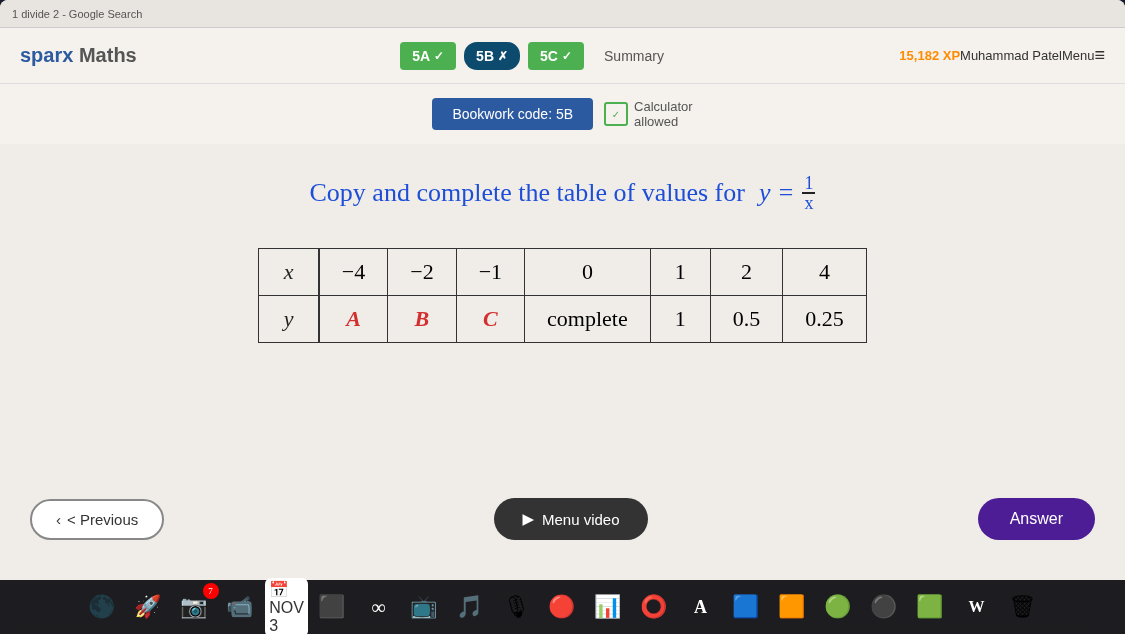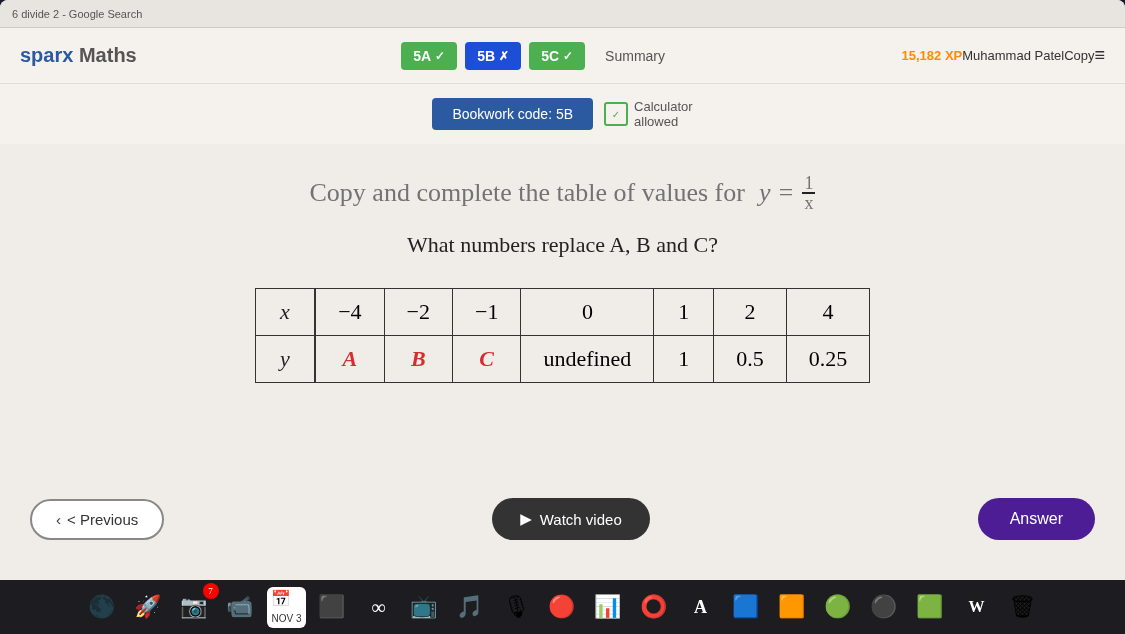--- a/index.html
+++ b/index.html
@@ -82,22 +82,23 @@
       font-family: Arial, sans-serif;
       font-weight: bold;
     }
 
     .tab-green {
       background: #4caf50;
       color: white;
     }
 
     .tab-red {
-      background: #1d4ed8;
+      background: #0c4a6e;
       color: white;
+      border-radius: 13px;
     }
 
     .tab-summary {
       background: transparent;
       color: #555;
       font-weight: normal;
     }
 
     .tab-icon {
       font-size: 12px;
@@ -164,23 +165,23 @@
     
     .main-content {
       padding: 30px 40px;
       display: flex;
       flex-direction: column;
       align-items: center;
     }
 
     .question-text {
       font-size: 26px;
-      color: #737373;
+      color: #1d4ed8;
       text-align: center;
-      margin-bottom: 20px;
+      margin-bottom: 36px;
       font-family: 'Georgia', serif;
     }
 
     .sub-text {
       font-size: 22px;
       color: #222;
       text-align: center;
       margin-bottom: 30px;
       font-family: 'Georgia', serif;
     }
@@ -332,21 +333,21 @@
     .dock-wrapper {
       position: relative;
     }
   </style>
 </head>
 <body>
 
 <div class="screen">
 
   <div class="browser-bar">
-    <span class="browser-bar-text">6 divide 2 - Google Search</span>
+    <span class="browser-bar-text">1 divide 2 - Google Search</span>
   </div>
 
   <div class="header">
     <div class="logo">
       <span style="color:#2c5aa0">sparx</span><span style="color:#555"> Maths</span>
     </div>
     <div class="nav-tabs">
       <div class="tab tab-green">
         <span>5A</span>
         <span class="tab-icon">✓</span>
@@ -359,21 +360,21 @@
         <span>5C</span>
         <span class="tab-icon">✓</span>
       </div>
       <div class="tab tab-summary">
         <span>Summary</span>
       </div>
     </div>
     <div class="header-right">
       <span class="xp-badge">15,182 XP</span>
       <span>Muhammad Patel</span>
-      <span style="cursor:pointer">Copy</span>
+      <span style="cursor:pointer">Menu</span>
       <span class="menu-icon">≡</span>
     </div>
   </div>
 
   <div class="bookwork-area">
     <div class="bookwork-badge">Bookwork code: 5B</div>
     <div class="calculator-info">
       <div class="calc-icon">✓</div>
       <div>
         <div>Calculator</div>
@@ -385,57 +386,56 @@
   <div class="main-content">
     <div class="question-text question-inline">
       <span>Copy and complete the table of values for</span>
       <span style="font-style:italic; margin-left:6px;">y =</span>
       <span class="fraction">
         <span class="numerator">1</span>
         <span class="denominator">x</span>
       </span>
     </div>
 
-    <div class="sub-text">What numbers replace A, B and C?</div>
 
     <table class="math-table">
       <tbody>
           <tr>
         <td class="var-label" style="font-style:italic;">x</td>
         <td>−4</td>
         <td>−2</td>
         <td>−1</td>
         <td>0</td>
         <td>1</td>
         <td>2</td>
         <td>4</td>
       </tr>
       <tr>
         <td class="var-label" style="font-style:italic;">y</td>
         <td class="red-letter">A</td>
         <td class="red-letter">B</td>
         <td class="red-letter">C</td>
-        <td>undefined</td>
+        <td>complete</td>
         <td>1</td>
         <td>0.5</td>
         <td>0.25</td>
       </tr>
     </tbody>
       </table>
   </div>
 
   <div class="bottom-area">
     <button class="prev-button">
       <span>‹</span>
       <span style="margin-left:0;">&lt; Previous</span>
     </button>
 
     <button class="watch-video-btn">
       <span>▶</span>
-      <span>Watch video</span>
+      <span>Menu video</span>
     </button>
 
     <button class="answer-button">Answer</button>
   </div>
 </div>
 
 <div class="taskbar">
   <div class="dock-wrapper dock-item">
       <span>🌑</span>
     </div>
@@ -443,21 +443,21 @@
       <span>🚀</span>
     </div>
   <div class="dock-wrapper dock-item" style="position:relative;">
     <span>📷</span>
     <div class="badge-notification">7</div>
   </div>
   <div class="dock-item">
       <span>📹</span>
     </div>
   <div class="dock-item" style="position:relative;">
-    <span style="font-size:16px; background:#fff; border-radius:6px; padding:2px 4px; color:#333; font-family:Arial;">📅<br><span style="font-size:10px;margin-top:32px;">NOV 3</span></span>
+    <span style="font-size:16px; background:#fff; border-radius:6px; padding:2px 4px; color:#333; font-family:Arial;">📅<br><span style="font-size:16px;margin-top:32px;">NOV 3</span></span>
   </div>
   <div class="dock-item">
       <span>⬛</span>
     </div>
   <div class="dock-item">
       <span style="font-size:20px;color:white;">∞</span>
     </div>
   <div class="dock-item">
       <span>📺</span>
     </div>

